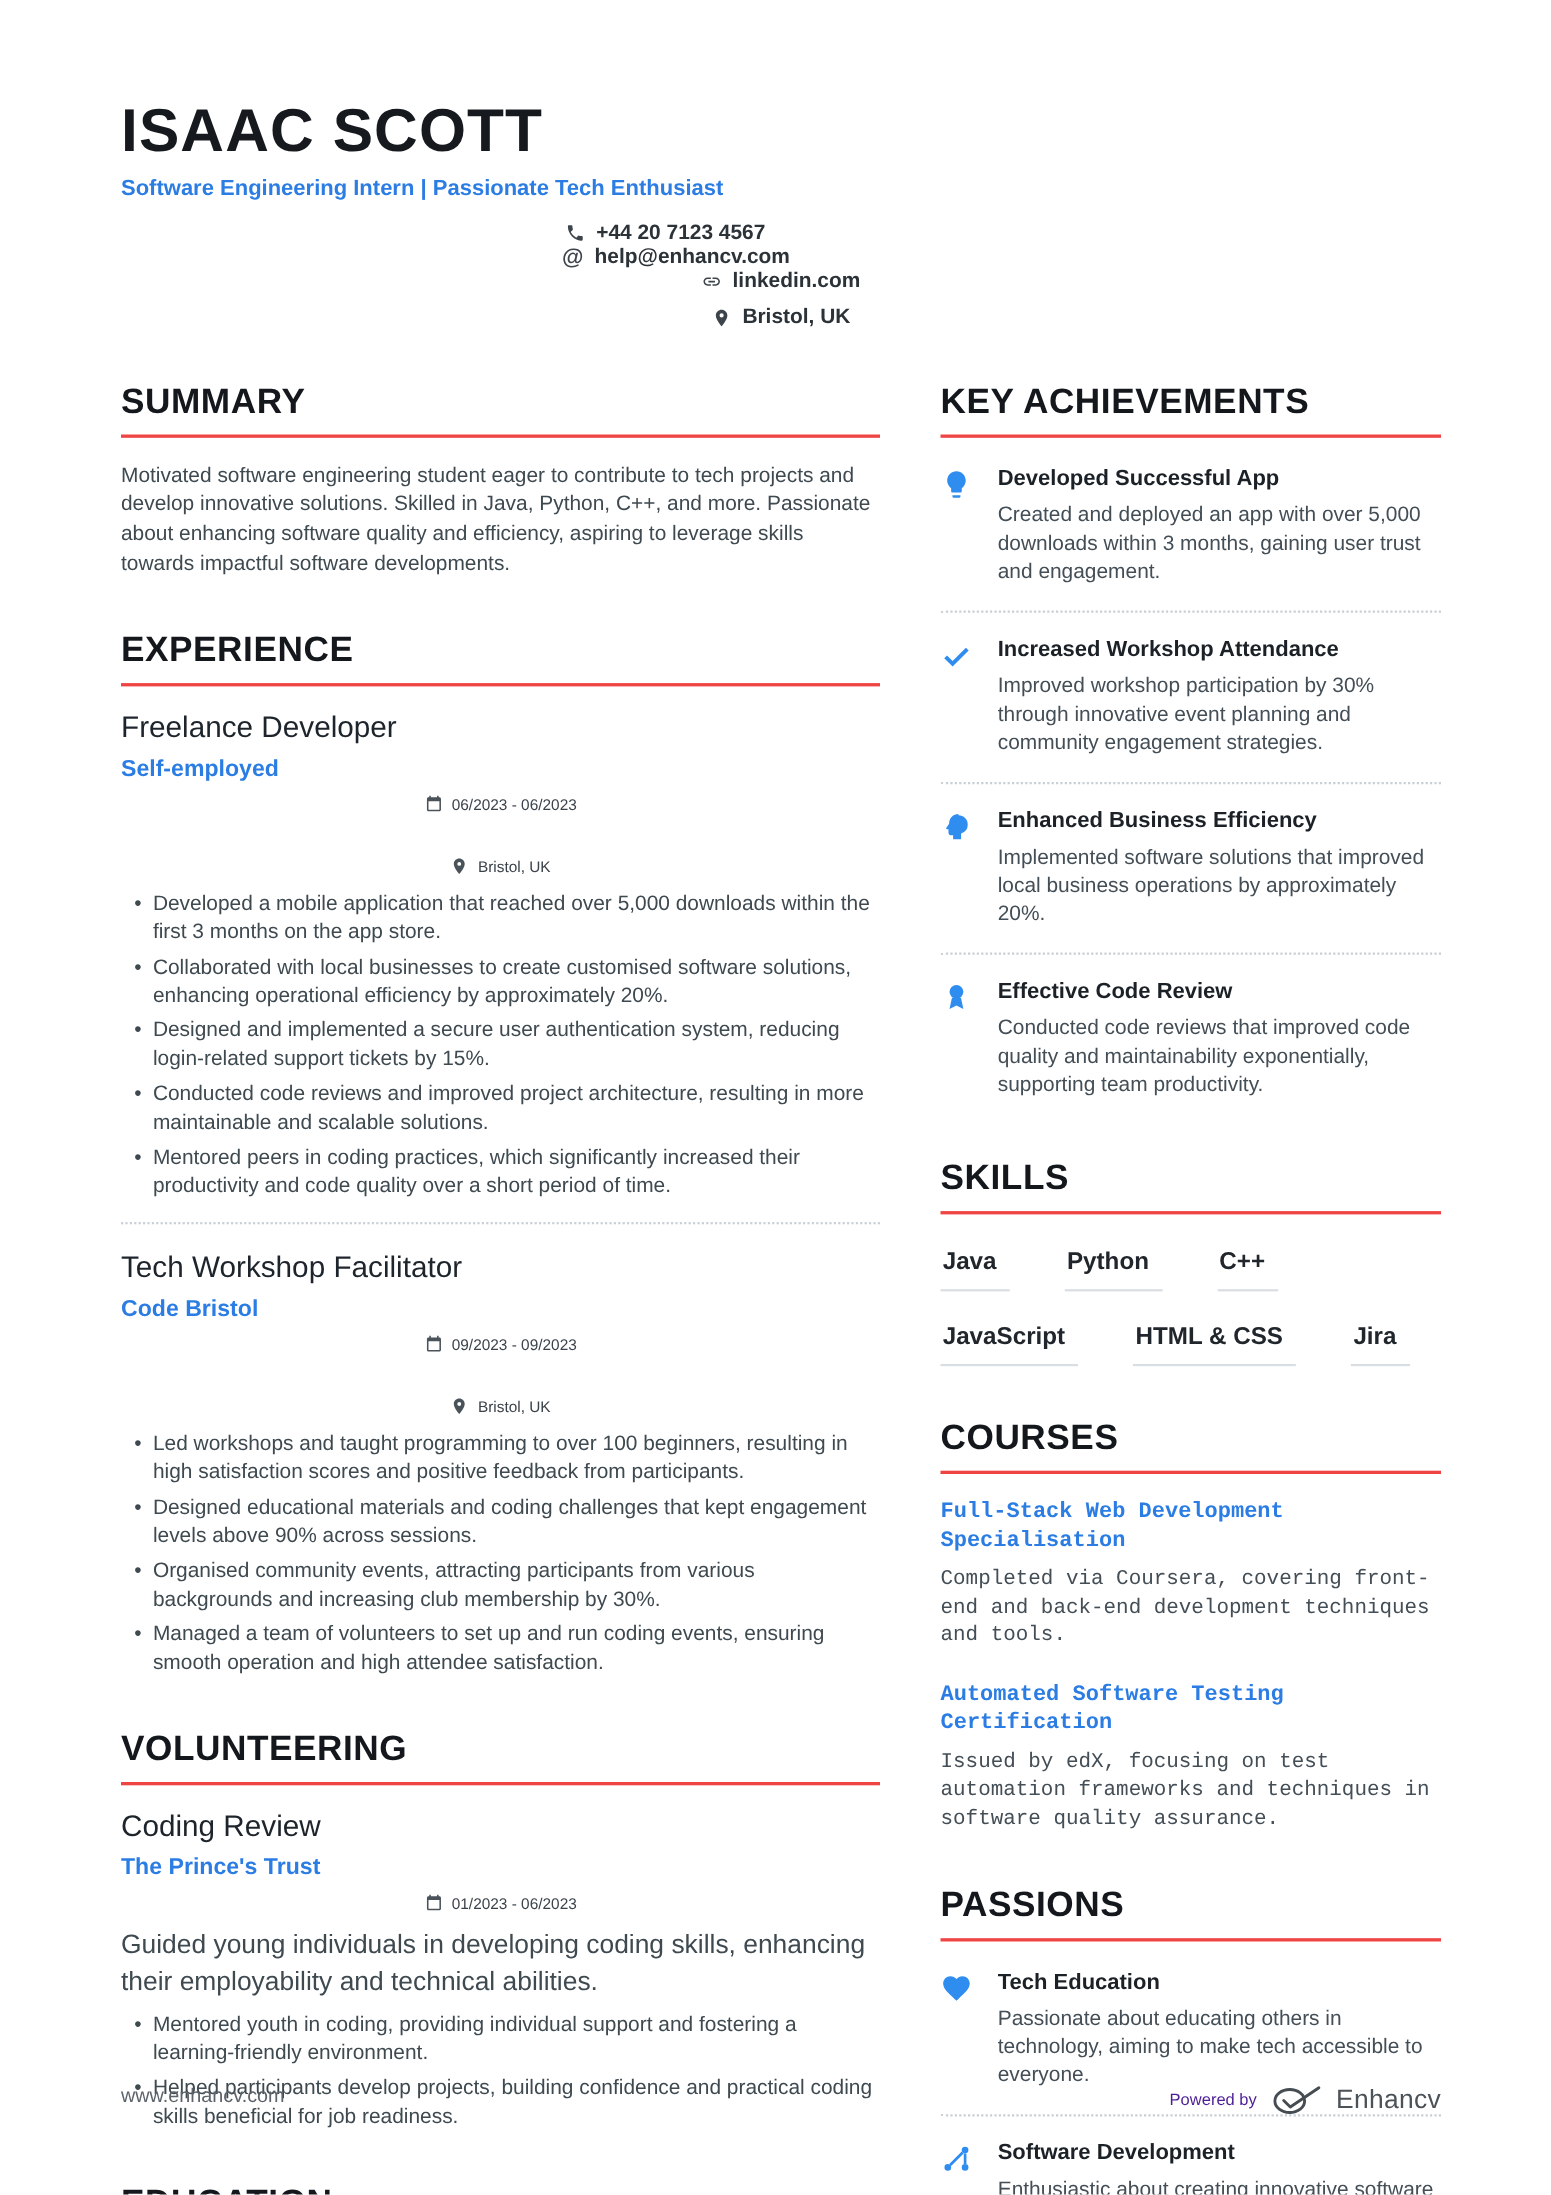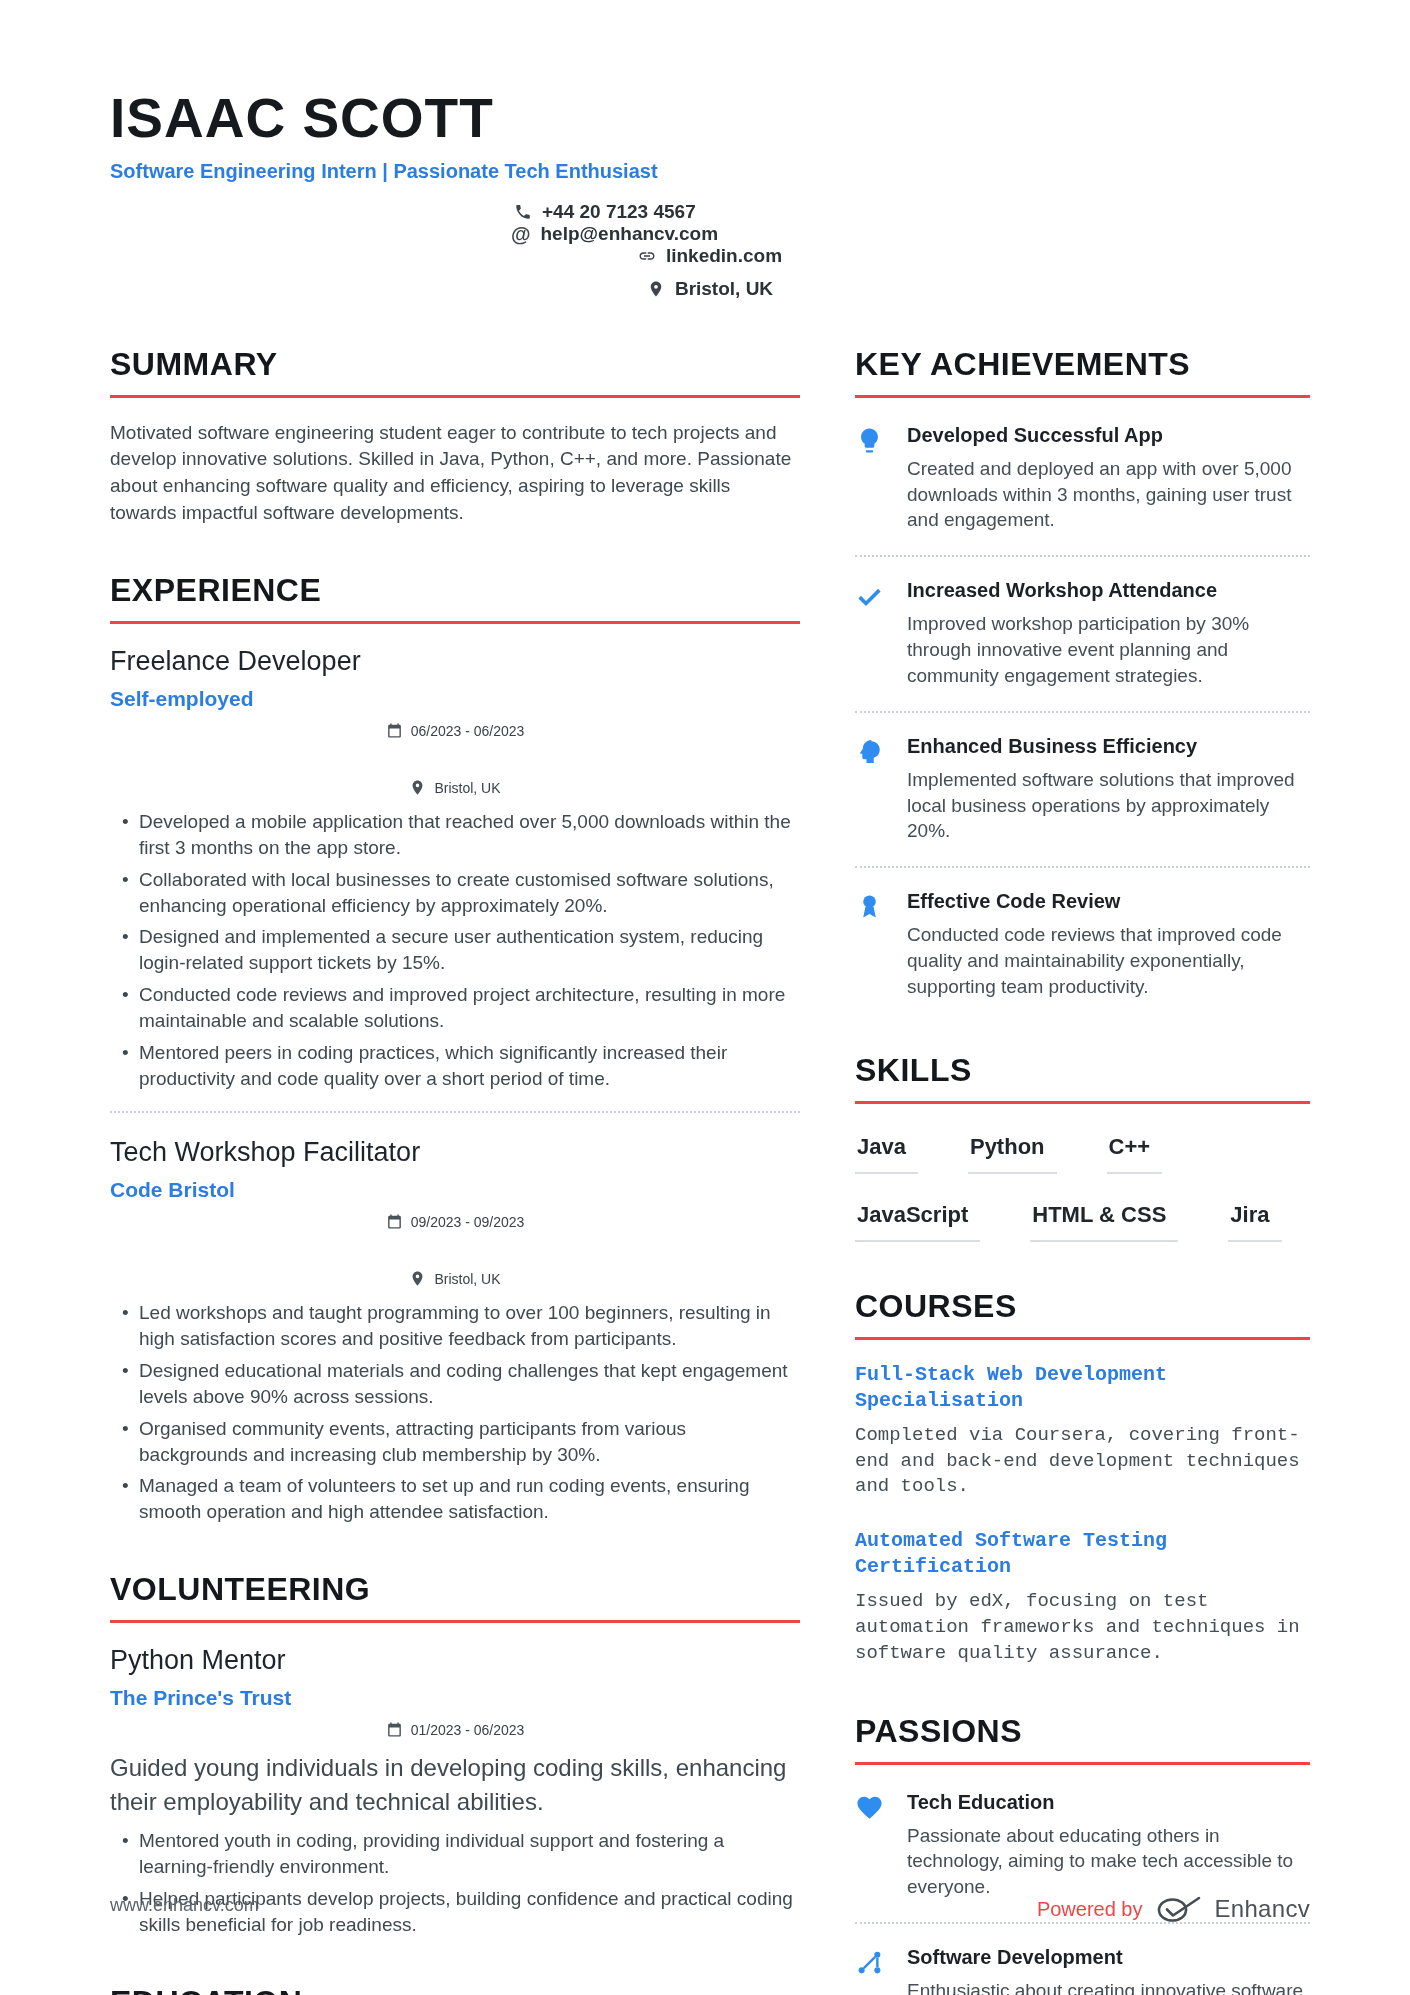--- a/index.html
+++ b/index.html
@@ -63,21 +63,21 @@
 
   
   .course { margin-bottom: 28px; font-family: Liberation Mono, monospace; }
   .course-title { font-size: 20px; font-weight: 700; color: var(--accent, #2b7de3); margin-bottom: 9px; line-height: 1.3; }
   .course-text { font-size: 19px; line-height: 1.36; color: #444e56; }
 
   
   .footer { position: absolute; left: 110px; right: 100px; bottom: 72px; display: flex; justify-content: space-between; align-items: flex-start; }
   .site { font-size: 18px; color: #5c636a; }
   .powered { display: flex; align-items: center; gap: 13px; }
-  .powered-label { font-size: 20px; color: #ef4444; }
+  .powered-label { font-size: 15px; color: #4c1d95; }
   .brand-logo svg { width: 46px; height: 28px; display: block; }
   .brand { font-size: 24px; color: #4b5258; letter-spacing: .3px; }
 </style>
 </head>
 <body>
 
 <div class="page">
 
   <header>
     <h1 class="name">ISAAC SCOTT</h1>
@@ -189,21 +189,21 @@
             <li>Designed educational materials and coding challenges that kept engagement levels above 90% across sessions.</li>
             <li>Organised community events, attracting participants from various backgrounds and increasing club membership by 30%.</li>
             <li>Managed a team of volunteers to set up and run coding events, ensuring smooth operation and high attendee satisfaction.</li>
           </ul>
         </div>
       </section>
 
       <section>
         <h2 class="sec">VOLUNTEERING</h2>
         <div class="job">
-          <div class="job-title">Python Mentor</div>
+          <div class="job-title">Coding Review</div>
           <div class="company">The Prince's Trust</div>
           <div class="meta">
             <span class="m">
               <span>
                   <svg viewBox="0 0 24 24">
                     <path d="M19 4h-1V2h-2v2H8V2H6v2H5c-1.1 0-2 .9-2 2v14c0 1.1.9 2 2 2h14c1.1 0 2-.9 2-2V6c0-1.1-.9-2-2-2zm0 16H5V9h14v11z"></path>
                   </svg>
                 </span>
               <span>01/2023 - 06/2023</span>
             </span>

